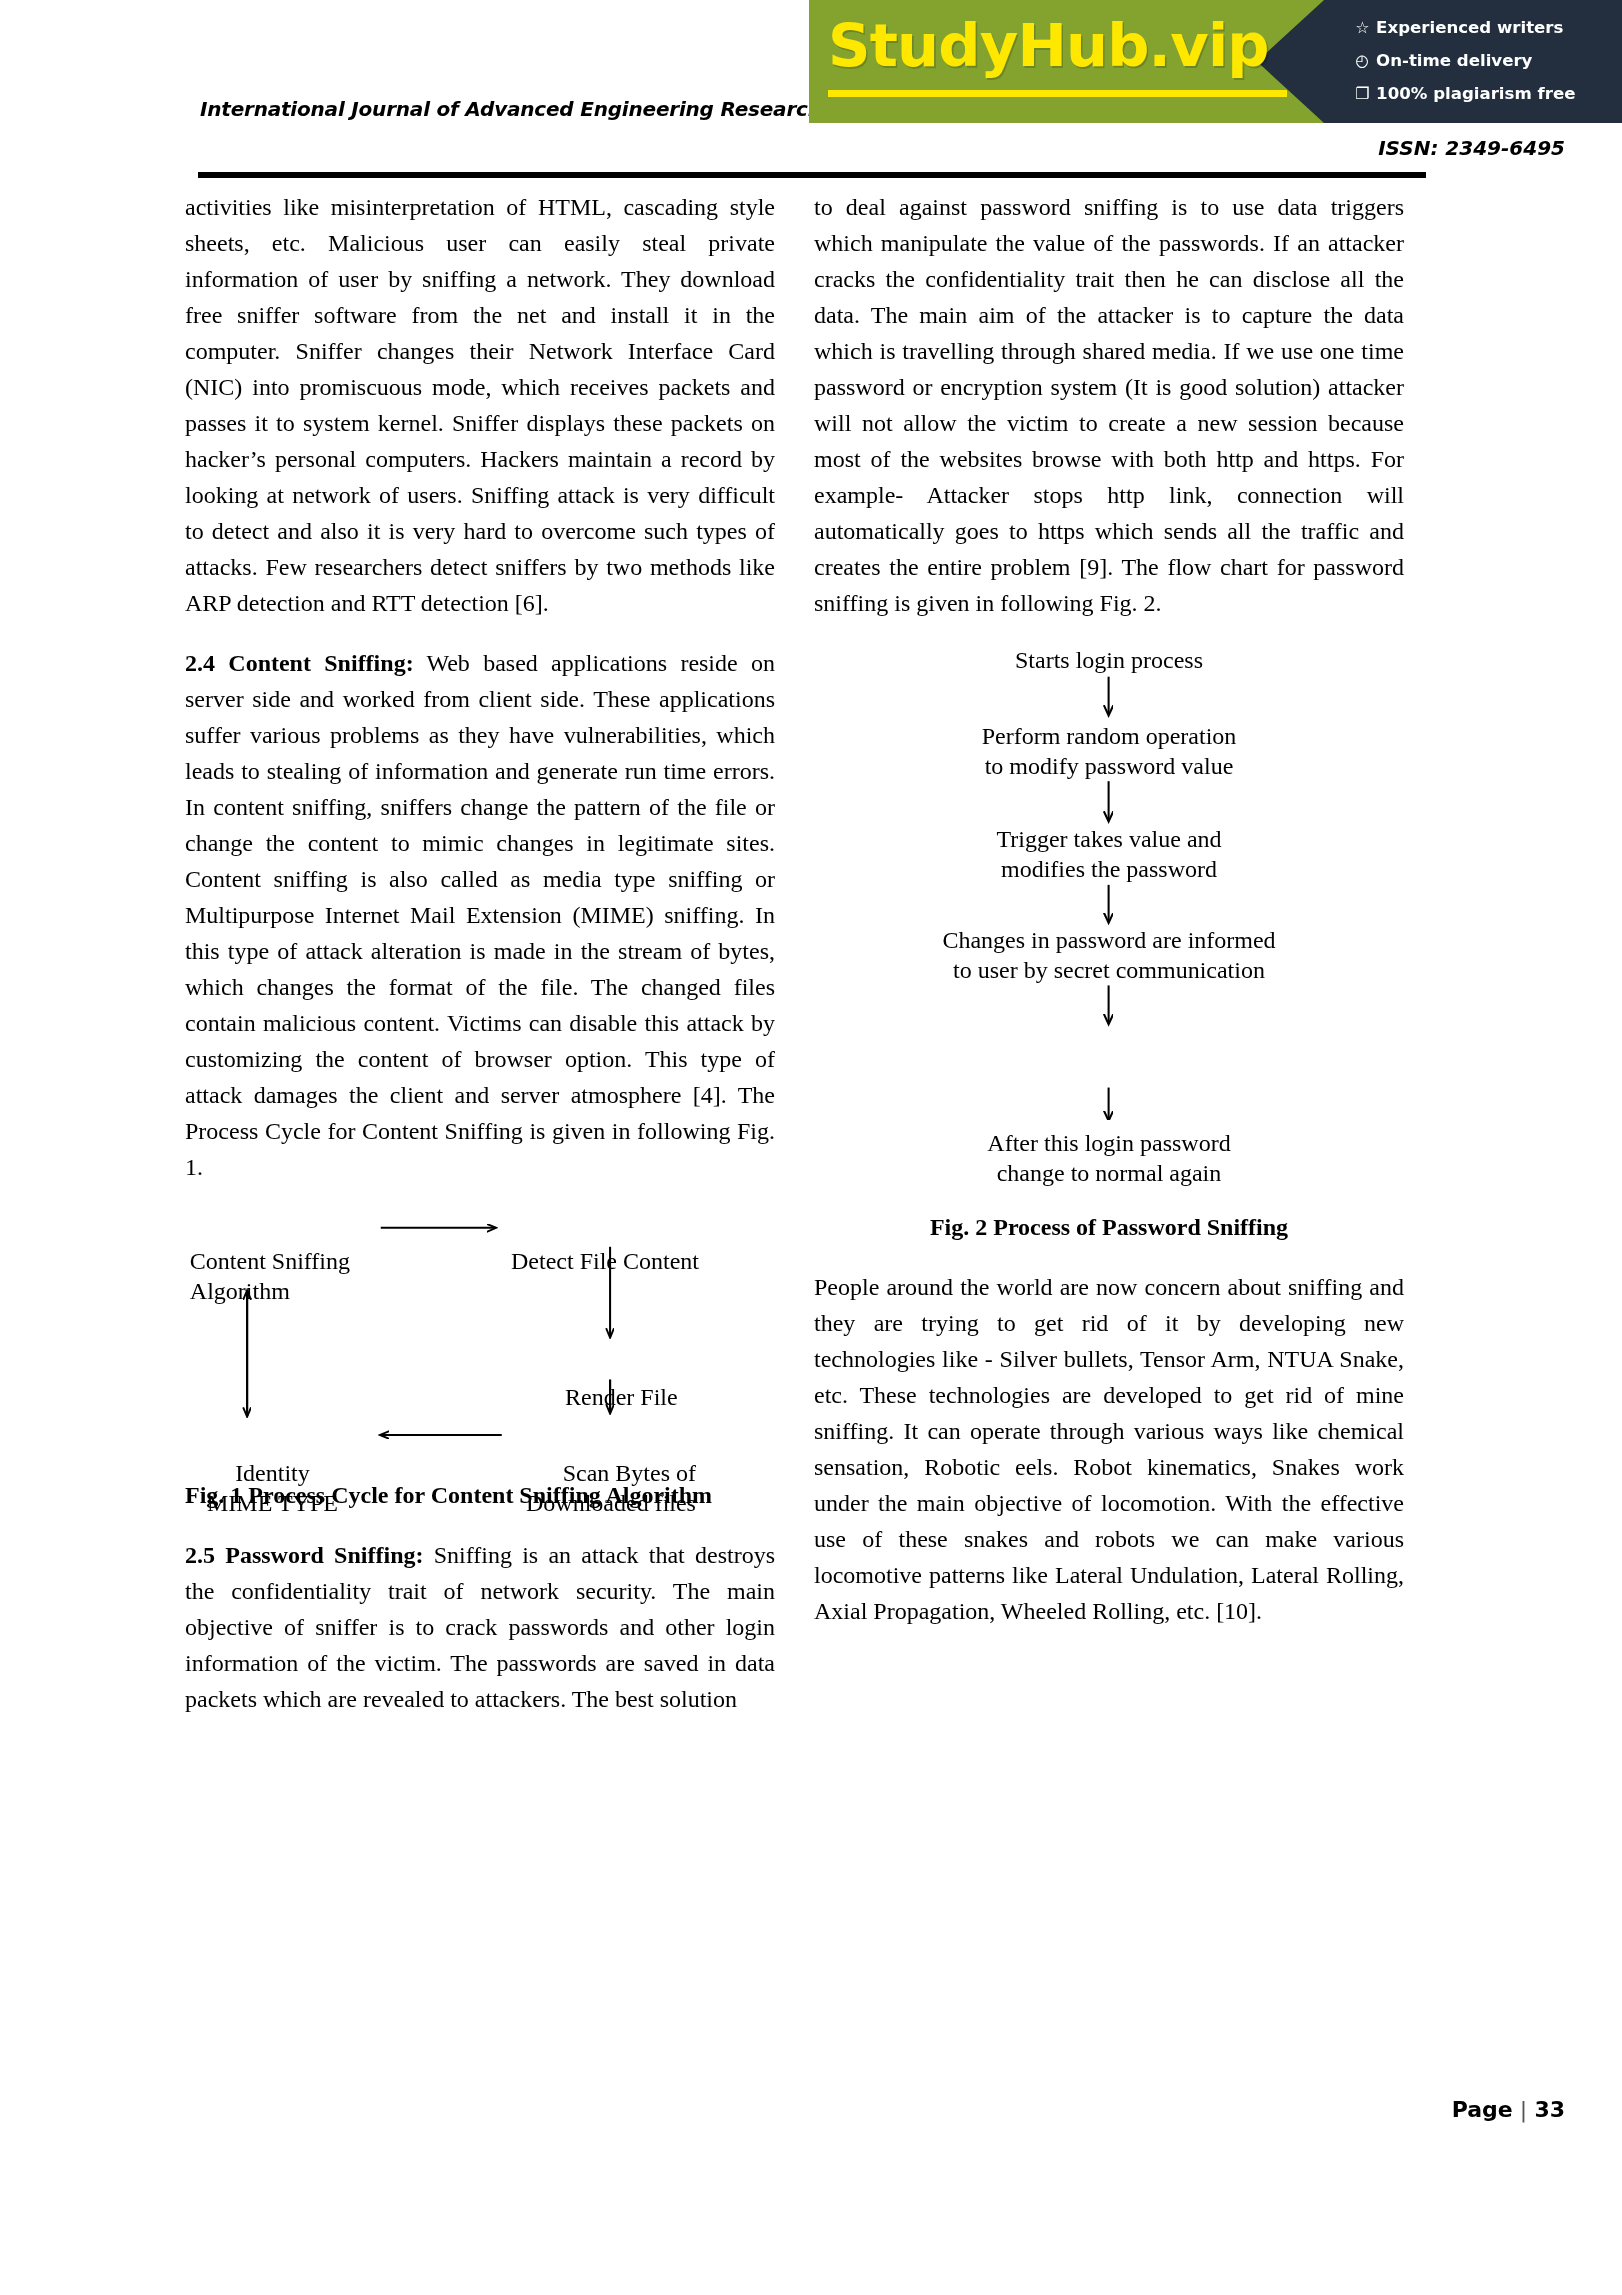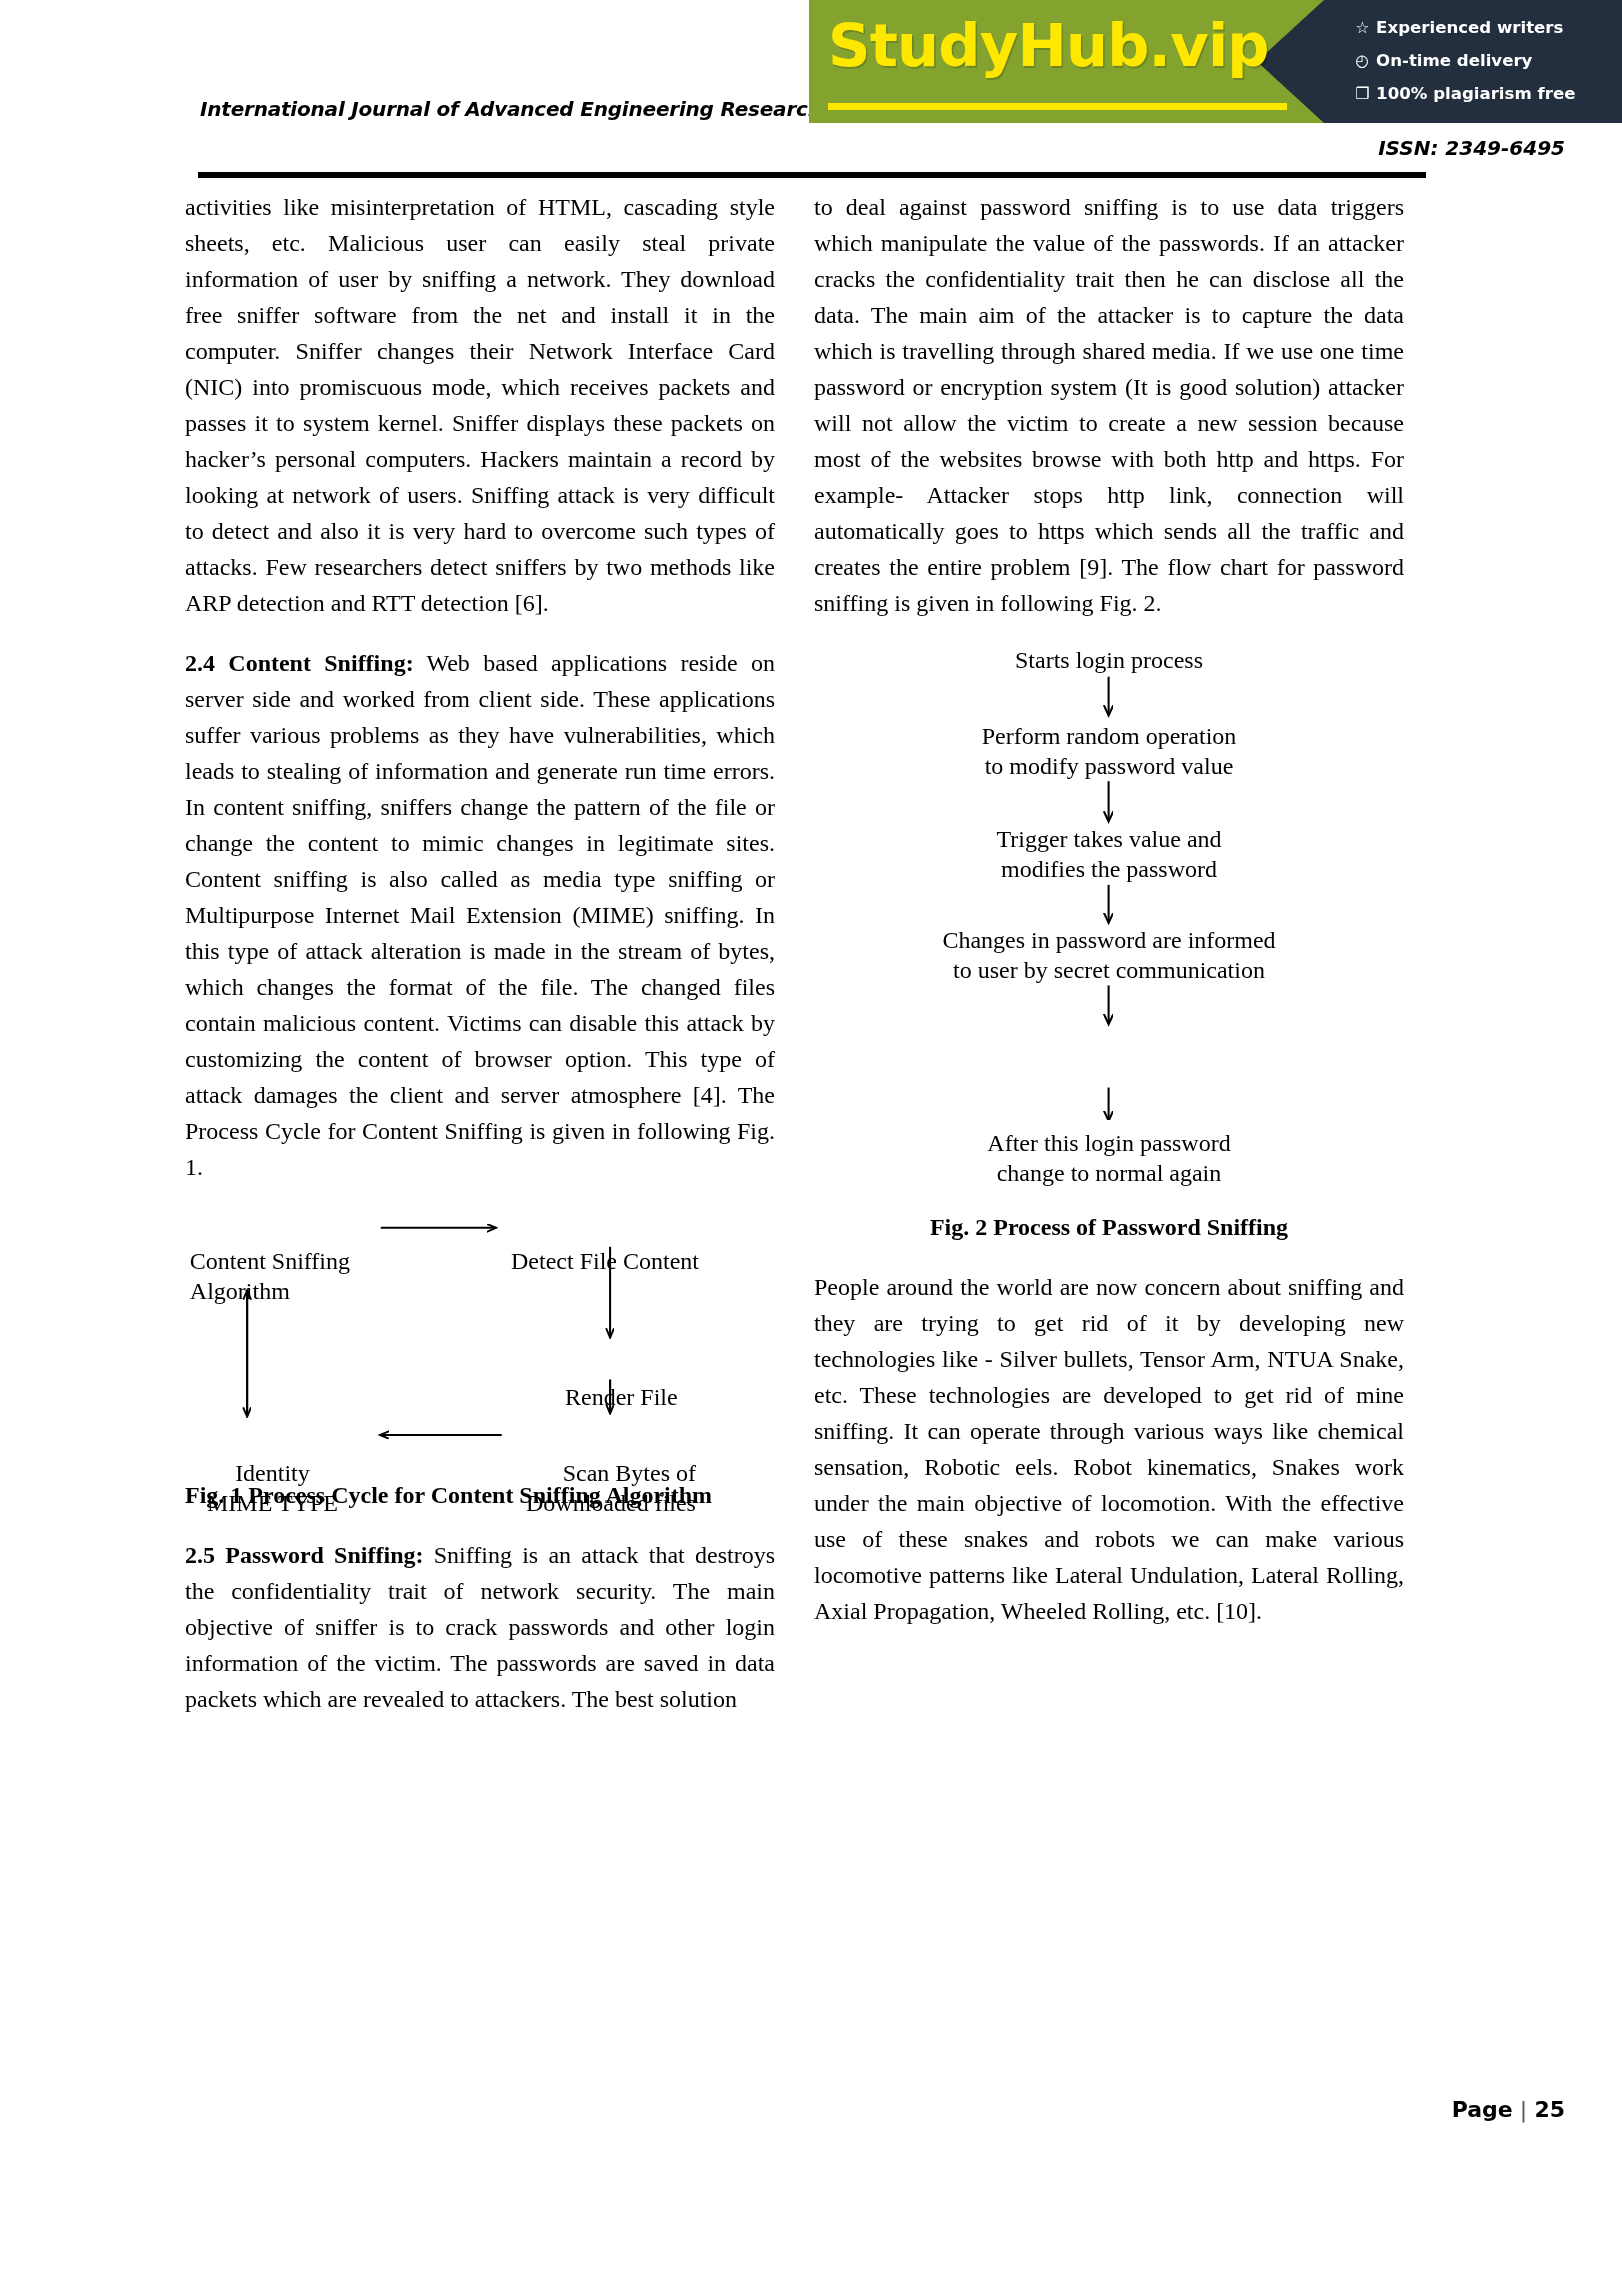--- a/index.html
+++ b/index.html
@@ -46,21 +46,21 @@
     left: 19px;
     width: 467px;
     font-family: "DejaVu Sans", sans-serif;
     font-weight: bold;
     font-size: 59px;
     line-height: 76px;
     color: #ffe800;
     letter-spacing: -0.8px;
     text-shadow: 1.6px 1.6px 0 rgba(0,0,0,0.18);
     border-bottom: 7.1px solid #ffe800;
-    padding-bottom: 19px;
+    padding-bottom: 6px;
     width: 459px;
     box-sizing: border-box;
     text-align: left;
   }
   #ad-banner .ad-features {
     position: absolute;
     top: 11px;
     left: 545px;
     width: 261px;
     color: #ffffff;
@@ -327,15 +327,15 @@
     </div>
 
     <div class="fig-caption center" style="margin-top:89px">Fig. 2 Process of Password Sniffing</div>
 
     <p class="body">People around the world are now concern about sniffing and they are trying to get rid of it by developing new technologies like - Silver bullets, Tensor Arm, NTUA Snake, etc. These technologies are developed to get rid of mine sniffing. It can operate through various ways like chemical sensation, Robotic eels. Robot kinematics, Snakes work under the main objective of locomotion. With the effective use of these snakes and robots we can make various locomotive patterns like Lateral Undulation, Lateral Rolling, Axial Propagation, Wheeled Rolling, etc. [10].</p>
 
   </div>
 </div>
 
 <div id="page-footer">
-  <span>Page</span><span class="sep">|</span><span>25</span>
+  <span>Page</span><span class="sep">|</span><span>33</span>
 </div>
 
 
 </body></html>

